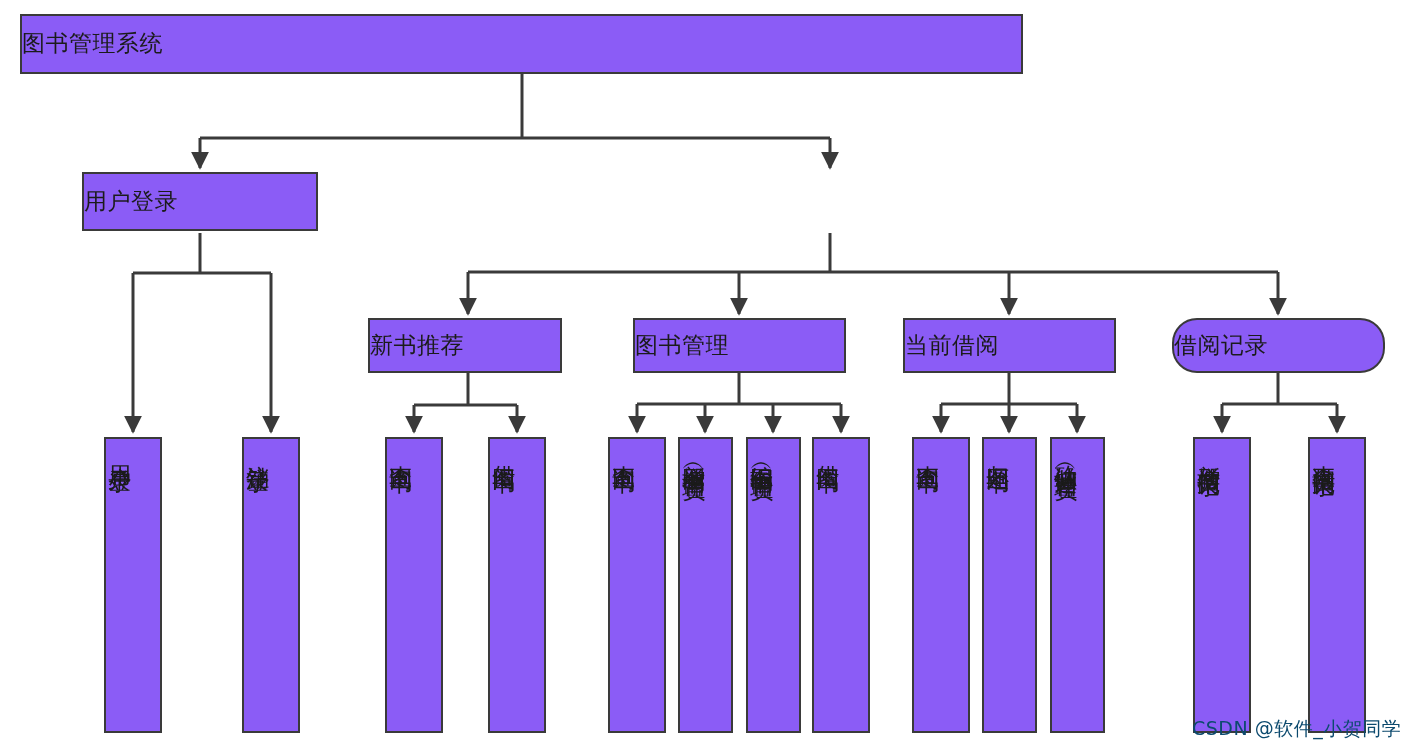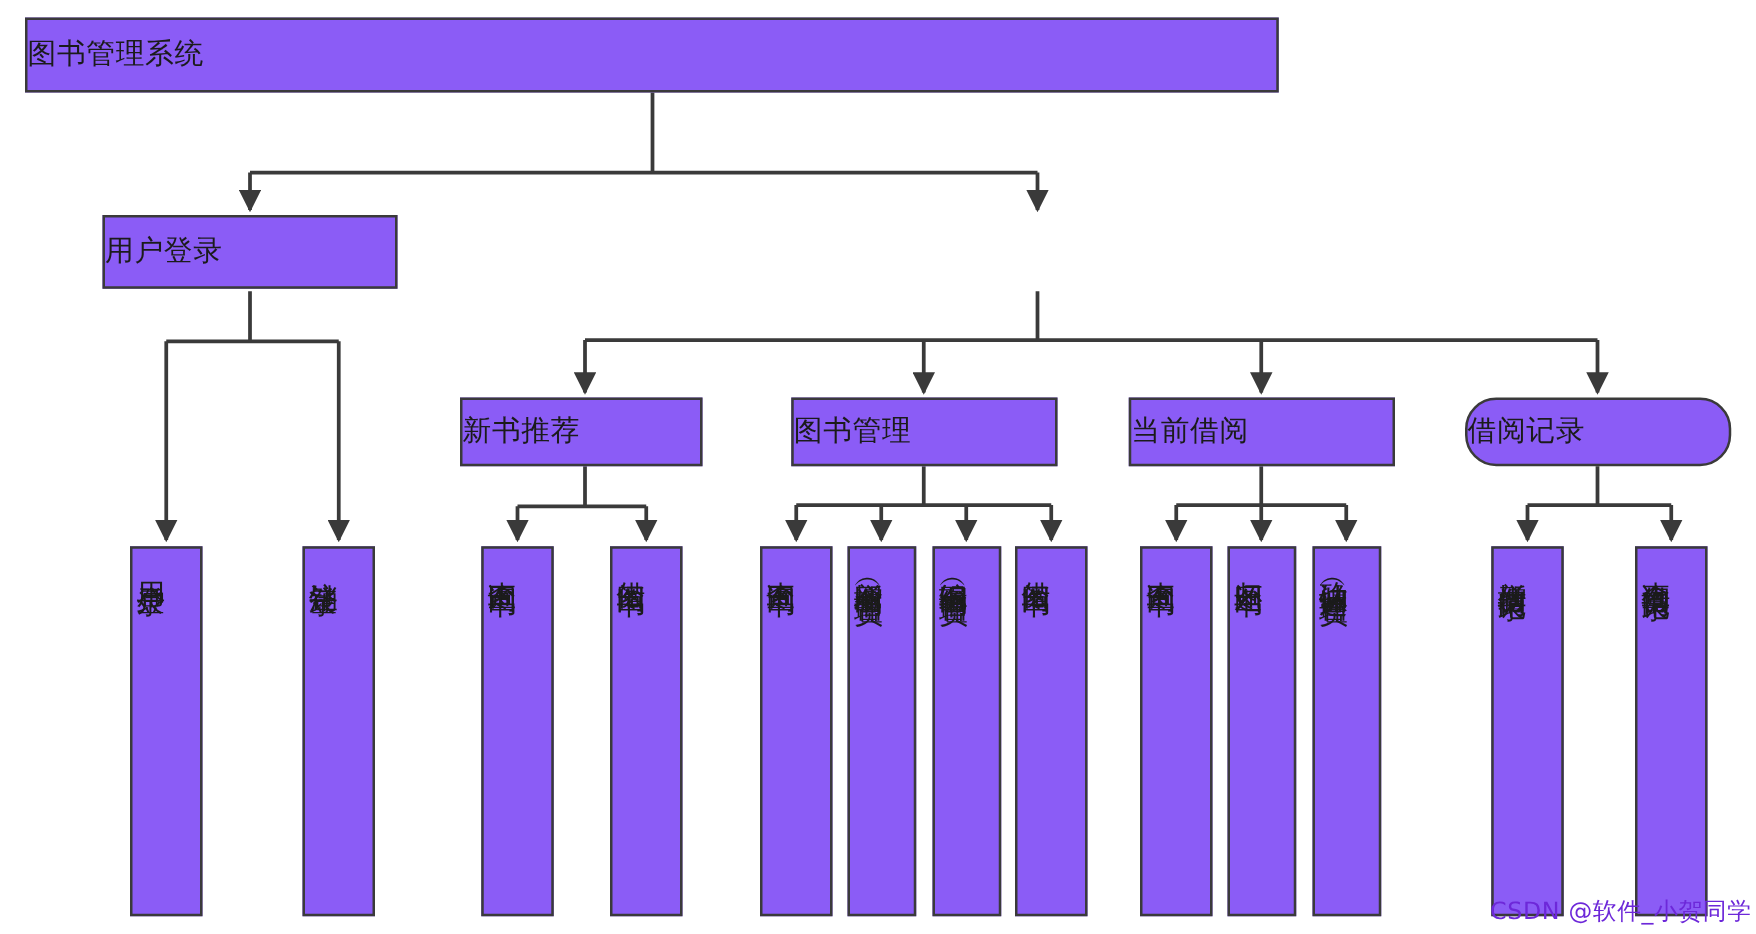--- a/index.html
+++ b/index.html
@@ -52,21 +52,21 @@
   .node.vert .label {
     writing-mode: vertical-rl;
     text-orientation: upright;
     font-size: 23px;
     letter-spacing: 2px;
     white-space: nowrap;
   }
   .watermark {
     position: absolute;
     font-size: 19px;
-    color: #6d28d9;
+    color: #0c4a6e;
     white-space: nowrap;
     letter-spacing: 0.5px;
     user-select: none;
   }
 </style>
 </head>
 <body>
 
 <div id="canvas">
 

